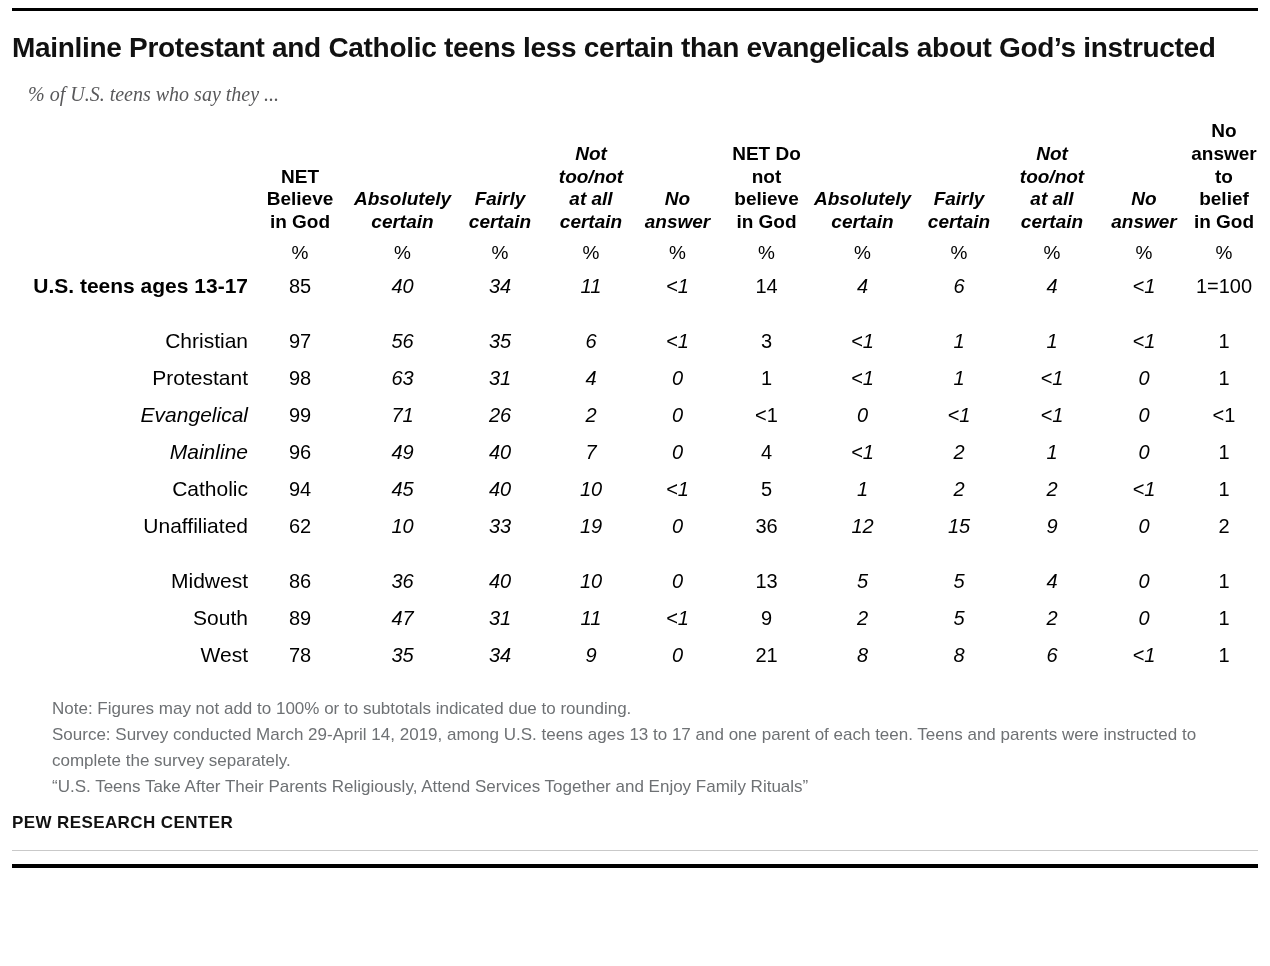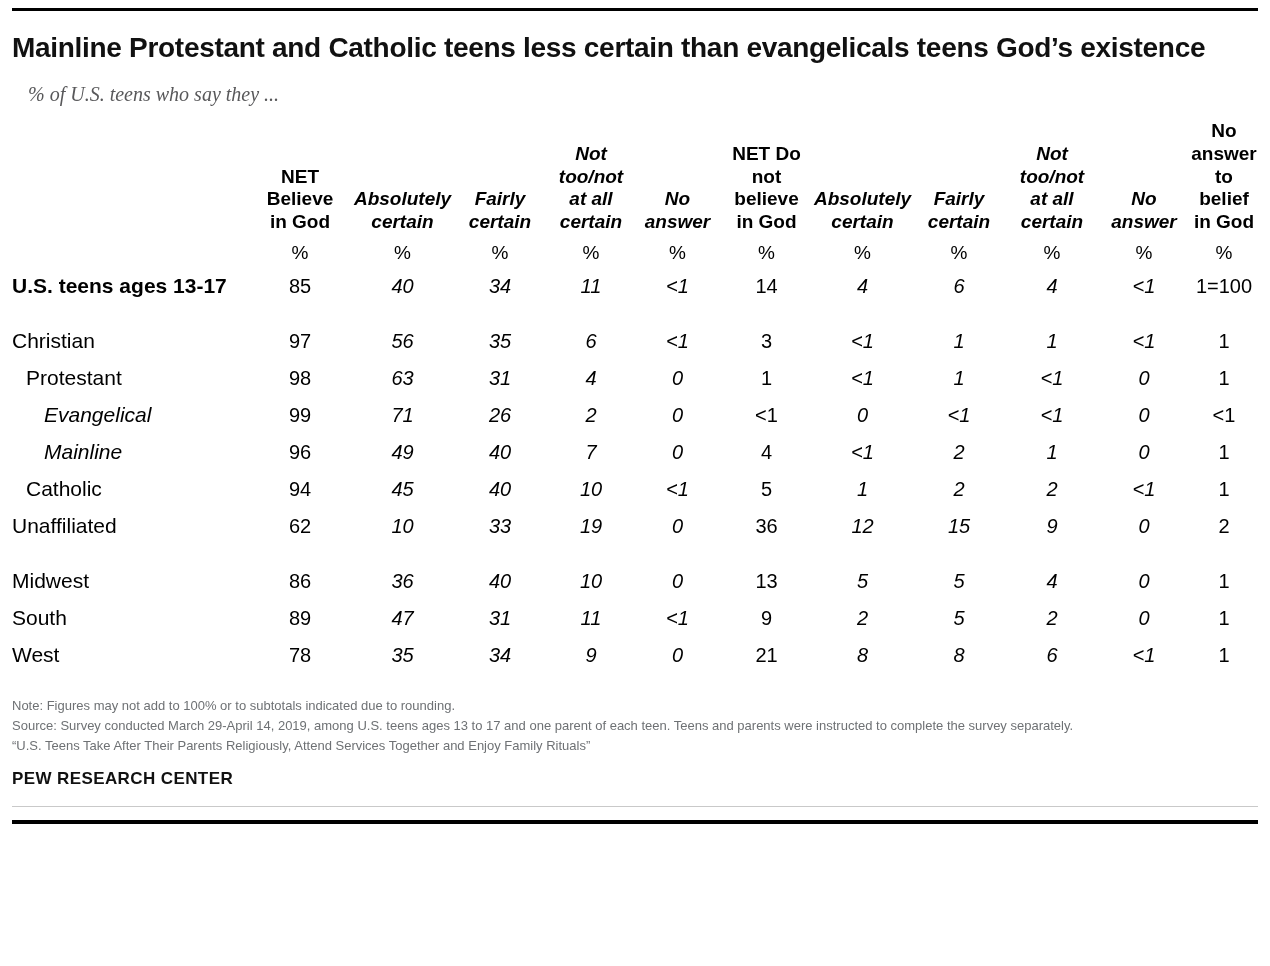--- a/index.html
+++ b/index.html
@@ -6,41 +6,41 @@
   body{font-family:"Liberation Sans", sans-serif;color:#000;}
   .page{width:1270px;height:966px;box-sizing:border-box;padding:0 12px;overflow:hidden;position:relative;}
   .top-rule{height:3px;background:#000;margin-top:8px;}
   .title{font-size:28px;font-weight:bold;line-height:1.32;margin:19px 0 0 0;color:#111;letter-spacing:-0.3px;max-width:1235px;}
   .subtitle{font-family:"Liberation Serif", serif;font-style:italic;font-size:20px;color:#58585a;margin:16px 0 0 16px;}
   table{border-collapse:collapse;table-layout:fixed;width:1246px;margin-top:14px;}
   th,td{padding:0;}
   thead th.colhead{vertical-align:bottom;font-size:19px;font-weight:bold;line-height:1.2;white-space:pre-line;padding-bottom:4px;}
   thead th.colhead.it{font-style:italic;}
   tr.unit-row td{text-align:center;font-size:19px;height:30px;vertical-align:middle;}
-  tbody th.rowlabel{text-align:left;font-weight:normal;font-size:21px;vertical-align:middle;white-space:nowrap;}
+  tbody th.rowlabel{text-align:right;font-weight:normal;font-size:21px;vertical-align:middle;white-space:nowrap;}
   tbody th.rowlabel.bold{font-weight:bold;}
   tbody th.rowlabel.it{font-style:italic;margin-top:32px;}
   tbody th.ind1{padding-left:14px;}
   tbody th.ind2{padding-left:32px;}
   tbody td.val{text-align:center;font-size:20px;vertical-align:middle;}
   tbody td.val.it{font-style:italic;}
   tbody tr.datarow{height:37px;}
   tbody tr.spacer{height:18px;}
-  .notes{margin-top:22px;color:#6e7174;font-size:13px;line-height:1.53;}
+  .notes{margin-top:22px;color:#6e7174;font-size:17px;line-height:1.53;margin-left:40px;}
   .notes p{margin:0;}
   .org{margin-top:13px;font-size:17px;font-weight:bold;color:#111;letter-spacing:0.4px;}
   .bottom-thin{height:1px;background:#c9c9c9;margin-top:17px;}
   .bottom-rule{height:4px;background:#000;margin-top:13px;}
 </style>
 </head>
 <body>
 
 <div class="page">
   <div class="top-rule"></div>
-  <h1 class="title">Mainline Protestant and Catholic teens less certain than evangelicals teens God’s existence</h1>
+  <h1 class="title">Mainline Protestant and Catholic teens less certain than evangelicals about God’s instructed</h1>
   <p class="subtitle">% of U.S. teens who say they ...</p>
 
   <table id="belief-table">
     <colgroup>
         <col style="width: 236px;">
         <col style="width: 104px;">
         <col style="width: 101px;">
         <col style="width: 94px;">
         <col style="width: 88px;">
         <col style="width: 85px;">

